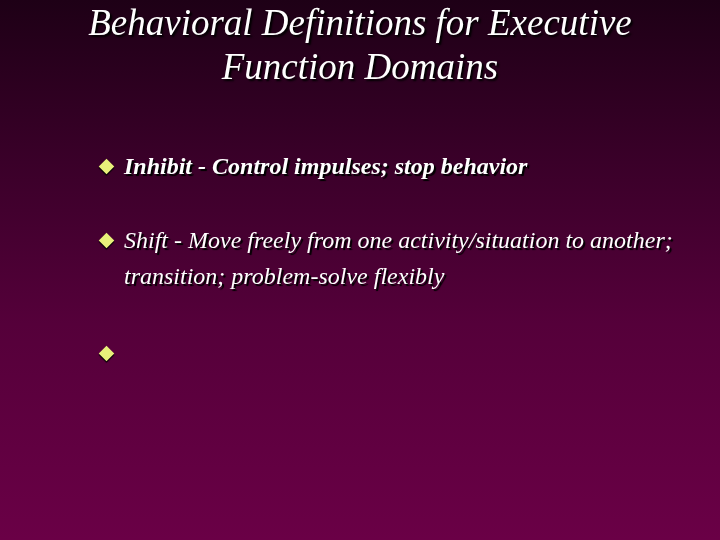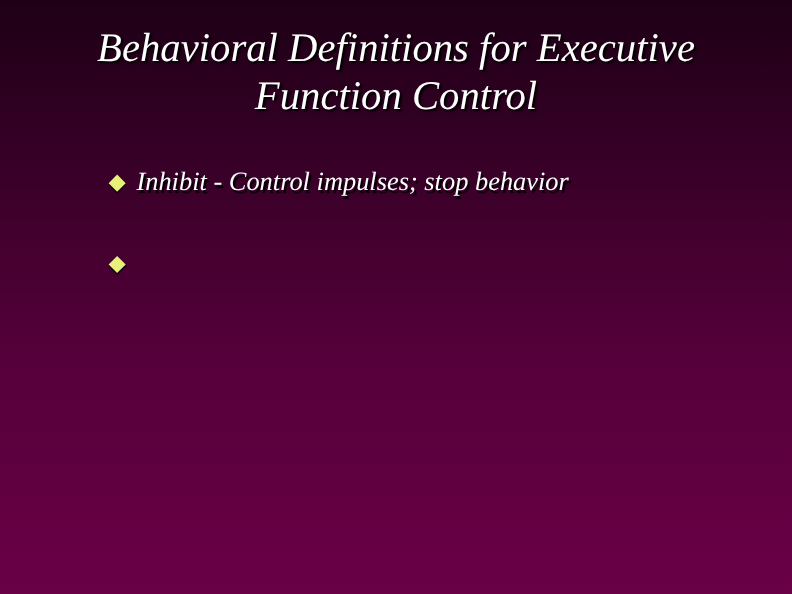--- a/index.html
+++ b/index.html
@@ -4,43 +4,47 @@
   <style>
     html, body { margin: 0; padding: 0; }
     body {
       width: 720px; height: 540px; overflow: hidden;
       background: linear-gradient(to bottom, #1e0016 0%, #3a0029 30%, #55003a 60%, #6a0046 100%);
       font-family: "Liberation Serif", "DejaVu Serif", serif;
       color: #ffffff;
       position: relative;
     }
     .title {
-      position: absolute; left: 0; top: 22px; width: 720px;
+      position: absolute; left: 0; top: 1px; width: 720px;
       text-align: center; font-style: italic; font-size: 37px; line-height: 44px;
       text-shadow: 2px 2px 2px #000;
     }
     .bullets { position: absolute; left: 100px; top: 148px; width: 580px; }
     .bullet { position: relative; padding-left: 24px; font-style: italic; font-size: 24px; line-height: 36px; text-shadow: 2px 2px 1px #000; }
     .bullet .diamond {
       position: absolute; left: 1px; top: 13px; width: 11px; height: 11px;
       background: #e8f07a; transform: rotate(45deg);
       box-shadow: 1px 1px 1px #000;
     }
-    .b1 { margin-bottom: 38px; }
+    .b1 { margin-bottom: 38px; font-weight: bold; }
     .b2 { margin-bottom: 41px; }
   </style>
 </head>
 <body>
 
 <div class="title">
   <div>Behavioral Definitions for Executive</div>
-  <div>Function Control</div>
+  <div>Function Domains</div>
 </div>
 
 <div class="bullets">
   <div class="bullet b1">
     <span class="diamond"></span>
     <span>Inhibit - Control impulses; stop behavior</span>
   </div>
+  <div class="bullet b2">
+    <span class="diamond"></span>
+    <span>Shift - Move freely from one activity/situation to another; transition; problem-solve flexibly</span>
+  </div>
   <div class="bullet">
     <span class="diamond"></span>
   </div>
 </div>
 
 </body></html>

